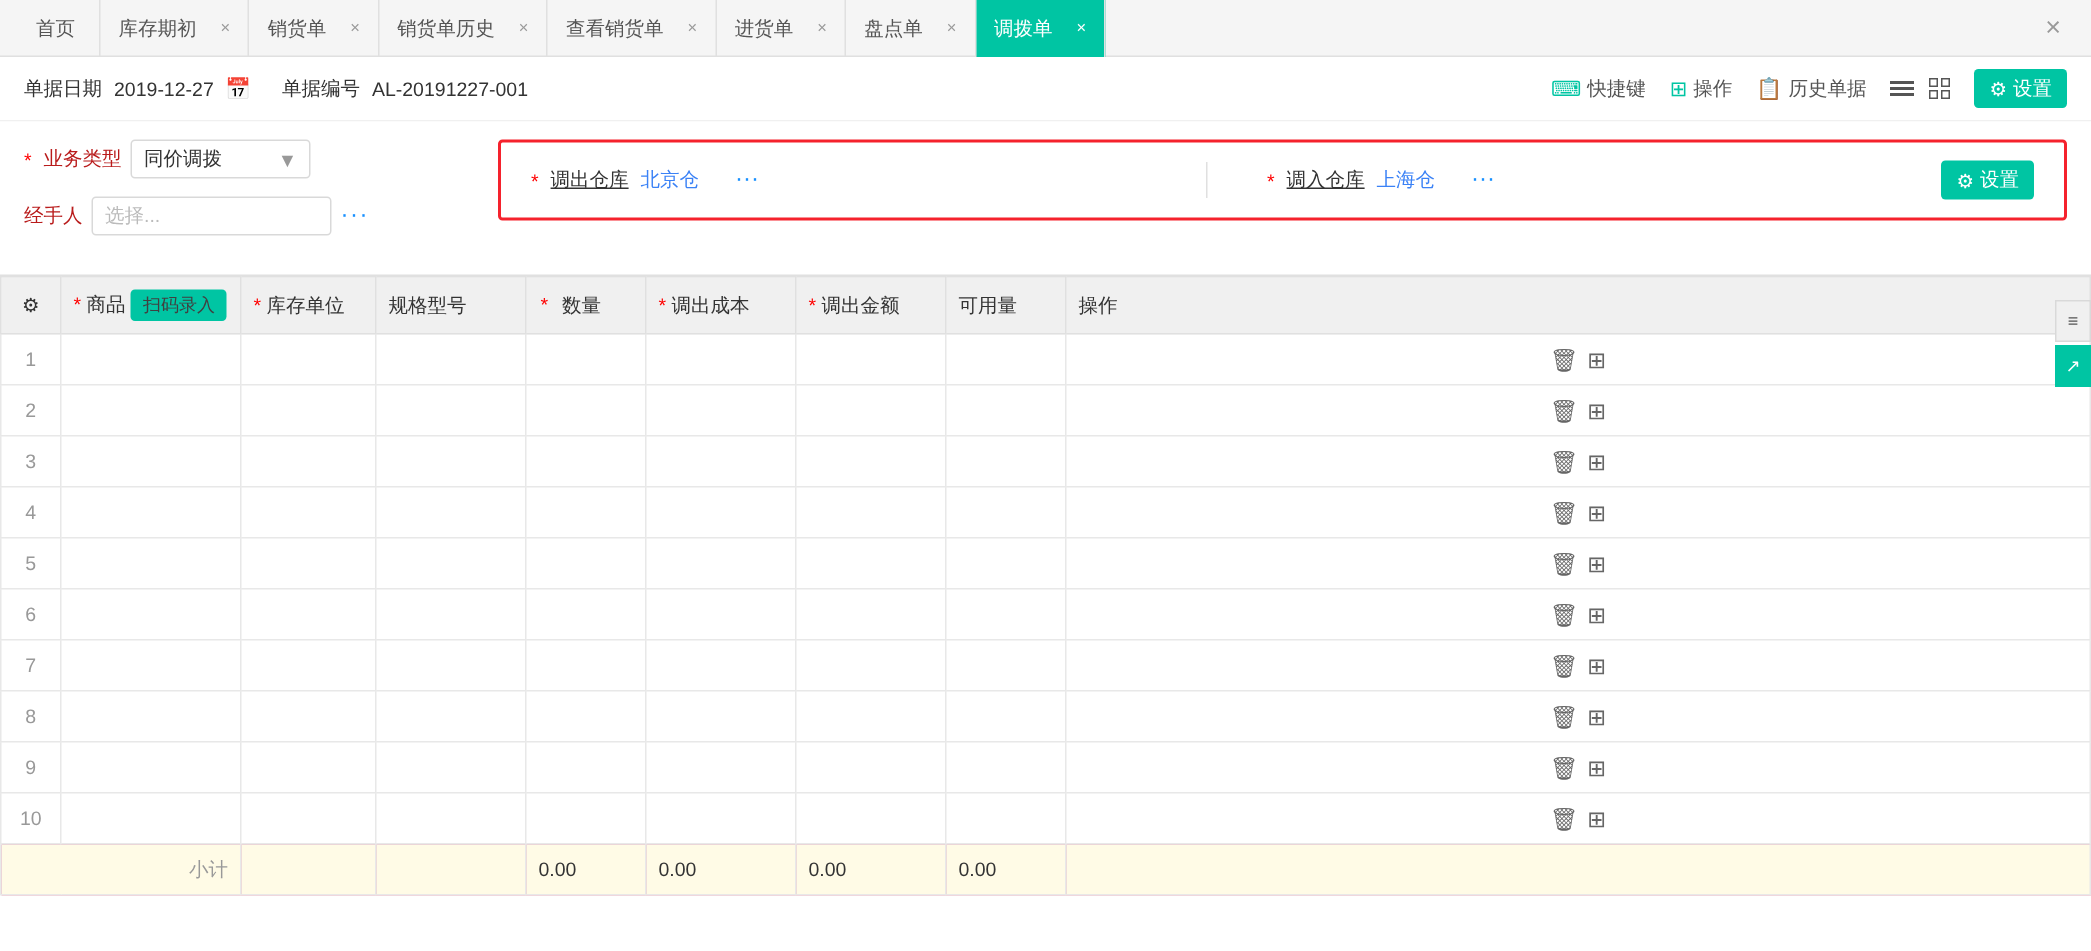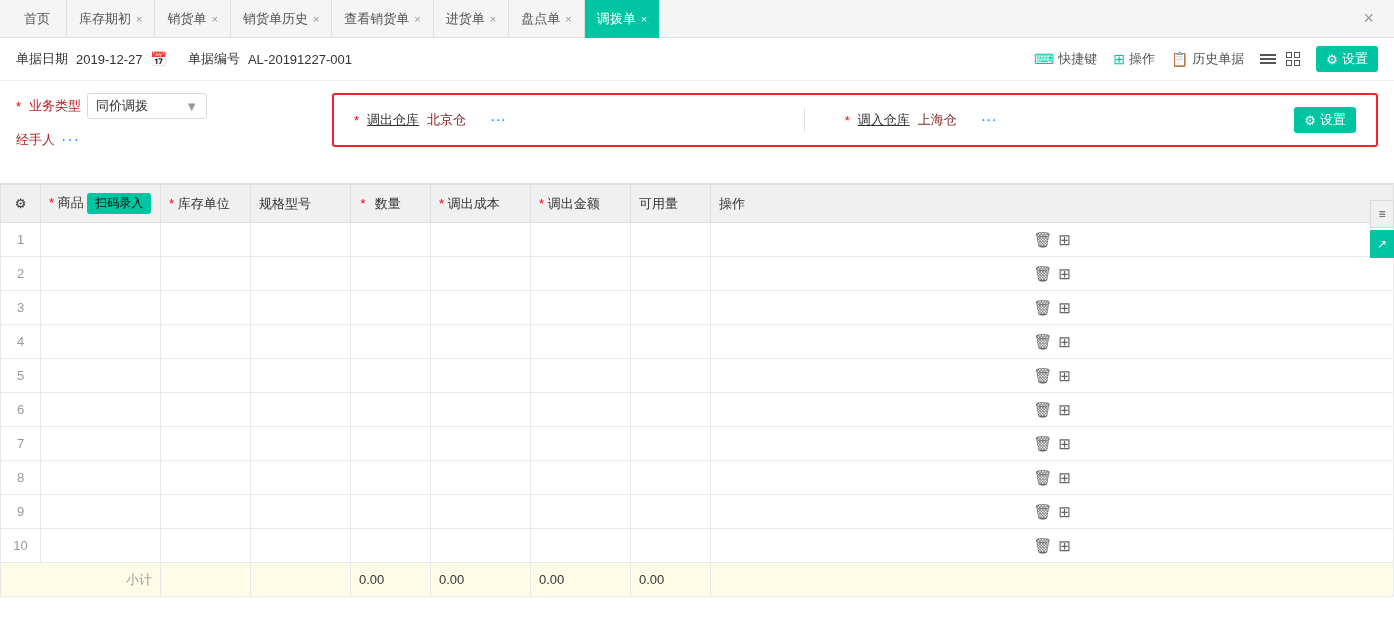--- a/index.html
+++ b/index.html
@@ -16,21 +16,21 @@
     }
     .tab-item {
       display: flex;
       align-items: center;
       padding: 0 12px;
       height: 38px;
       cursor: pointer;
       font-size: 13px;
       color: #555;
       border-right: 1px solid #e0e0e0;
-      gap: 3px;
+      gap: 14px;
       white-space: nowrap;
     }
     .tab-item .close-btn {
       font-size: 11px;
       color: #999;
       cursor: pointer;
       margin-left: 2px;
     }
     .tab-home {
       padding: 0 16px;
@@ -134,21 +134,21 @@
       flex: 1;
     }
     .warehouse-field {
       display: flex;
       align-items: center;
       gap: 8px;
       flex: 1;
     }
     .warehouse-field .required { color: #f00; }
     .warehouse-field label { color: #333; white-space: nowrap; text-decoration: underline; }
-    .warehouse-field .wh-value { color: #7f1d1d; font-size: 13px; }
+    .warehouse-field .wh-value { color: #3b82f6; font-size: 13px; }
     .warehouse-field .dots { color: #1890ff; cursor: pointer; margin-left: auto; font-size: 16px; }
     .warehouse-divider { width: 1px; background: #e0e0e0; height: 24px; }
 
     
     .table-container {
       border-top: 1px solid #e0e0e0;
       overflow: auto;
     }
     table {
       width: 100%;
@@ -196,21 +196,21 @@
     }
     .op-icon {
       cursor: pointer;
       color: #666;
       font-size: 15px;
     }
 
     
     .scan-btn {
       background: #00c5a3;
-      color: #000000;
+      color: #404040;
       border: none;
       border-radius: 3px;
       padding: 2px 8px;
       font-size: 12px;
       cursor: pointer;
     }
 
     
     .table-container::-webkit-scrollbar { height: 8px; }
     .table-container::-webkit-scrollbar-track { background: #f5f5f5; }
@@ -340,20 +340,23 @@
         <div class="form-field">
           <span class="required">*</span>
           <label>业务类型</label>
           <div class="select-wrapper">
             <span>同价调拨</span>
             <span class="arrow">▼</span>
           </div>
         </div>
         <div class="form-field">
           <label>经手人</label>
+          <div class="select-wrapper" style="min-width:160px;">
+            <span class="placeholder">选择...</span>
+          </div>
           <span class="dots">···</span>
         </div>
       </div>
 
       <div class="warehouse-section">
         <div class="warehouse-field">
           <span class="required">*</span>
           <label>调出仓库</label>
           <span class="wh-value">北京仓</span>
           <span class="dots" style="margin-left:16px;">···</span>

